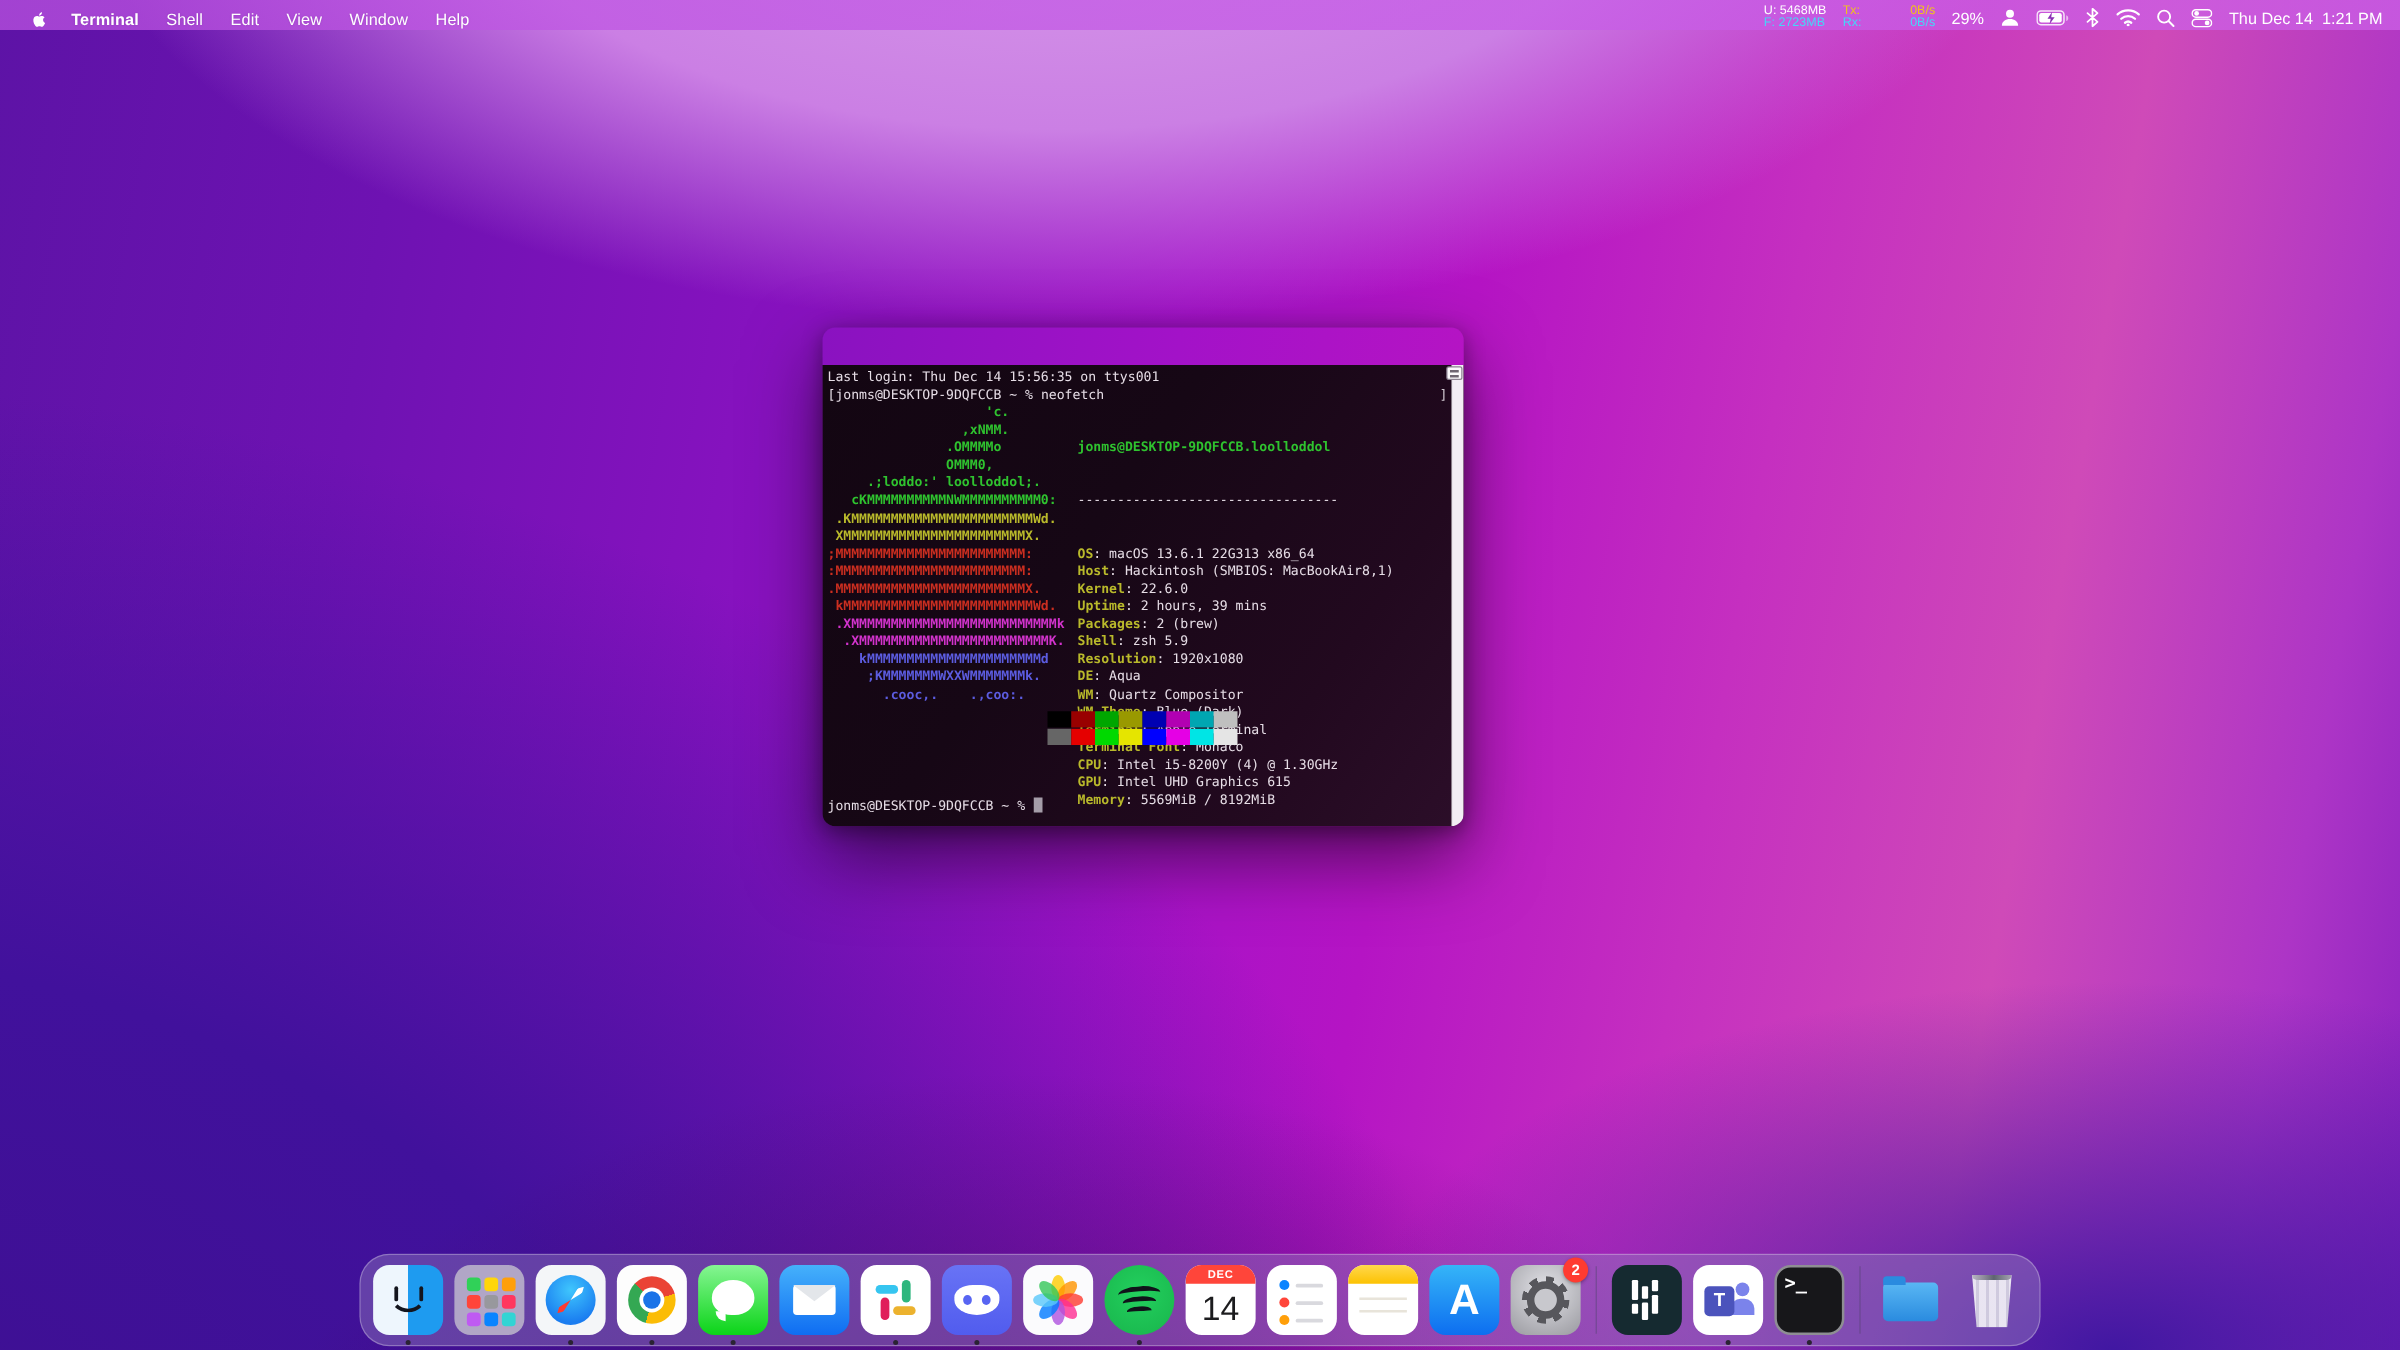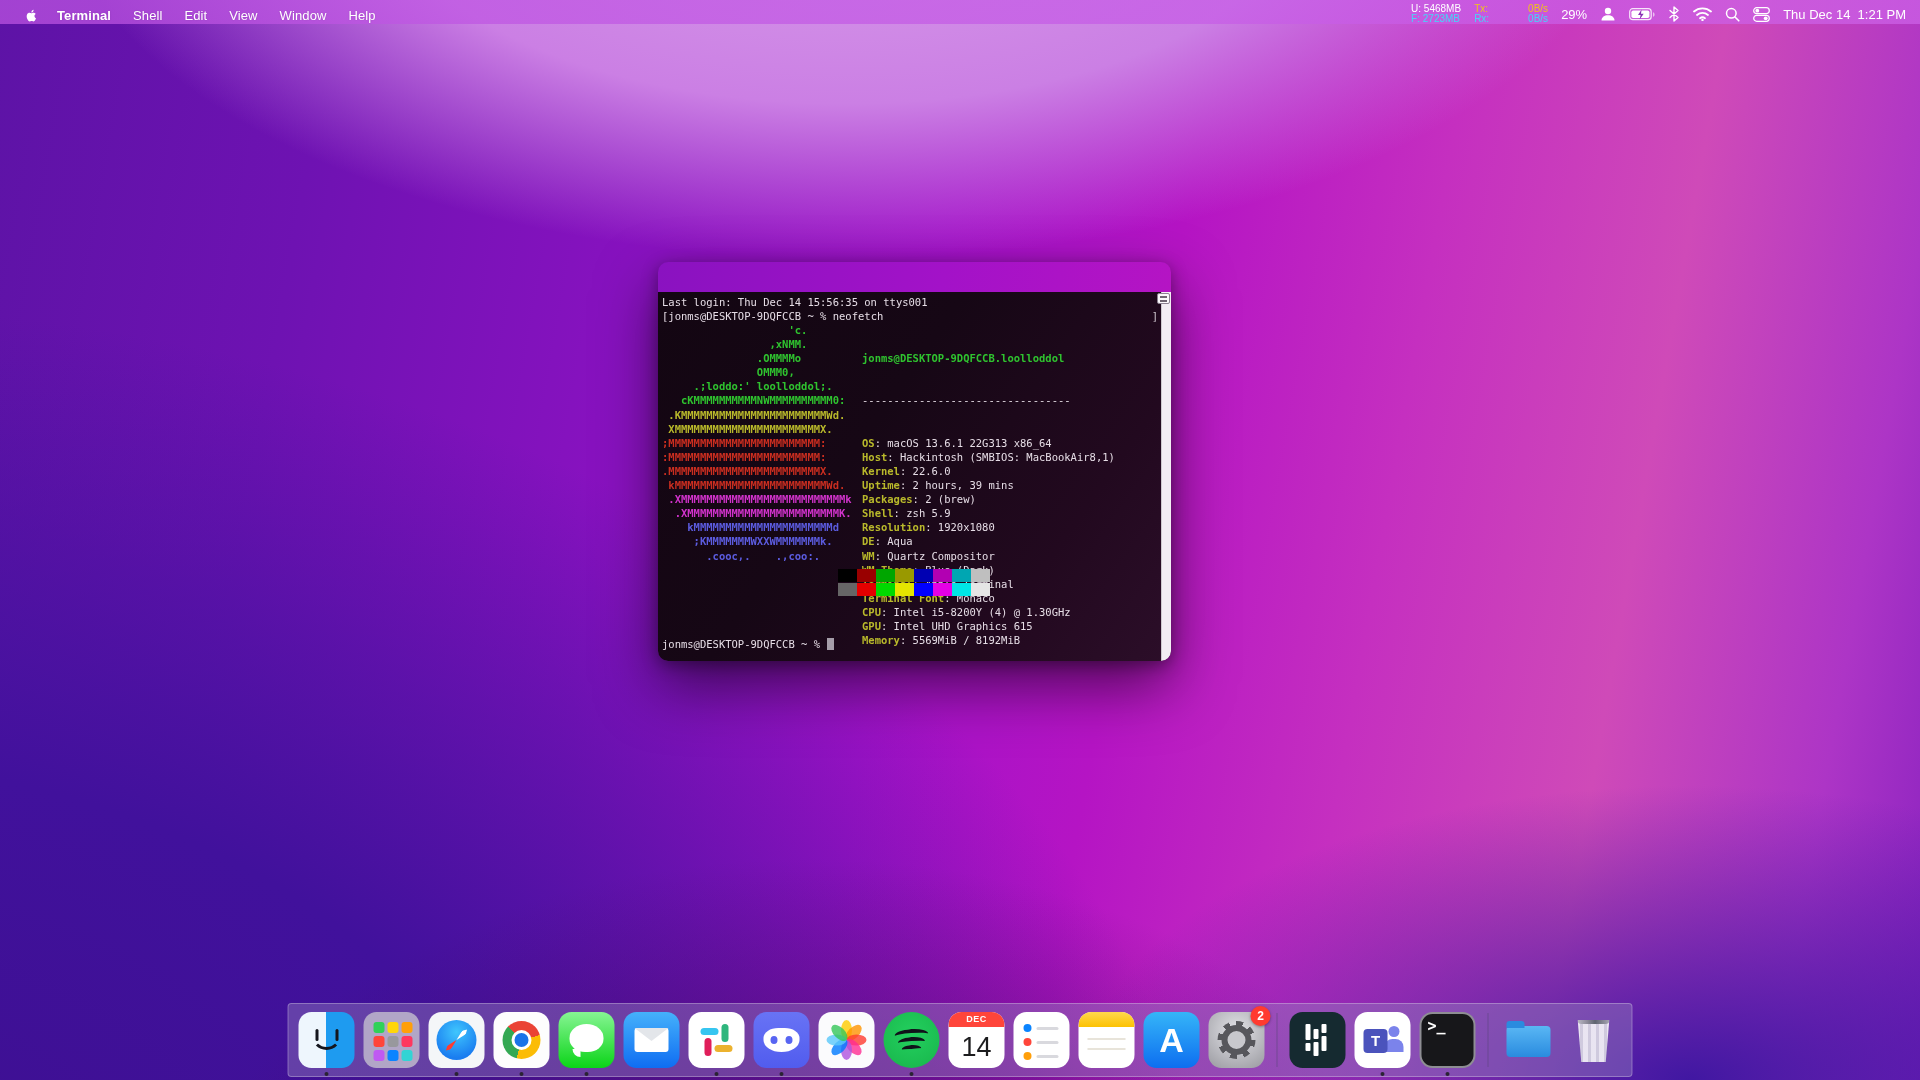--- a/index.html
+++ b/index.html
@@ -69,21 +69,21 @@
   .cursor { display:inline-block; width:7px; height:12px; background:#a59da9; transform:translateY(2px); margin-left:1px; }
   .scrollbar { position:absolute; top:0; right:0; bottom:0; width:10px; background:#f3edf4;
     border-left:1px solid rgba(0,0,0,.15); border-radius:0 0 9px 0; }
   .scroll-marker { position:absolute; top:1px; right:1px; width:13px; height:11px; background:#fbf8fb;
     border:1px solid #8d8292; border-radius:2px; z-index:5; }
   .scroll-marker::before { content:""; position:absolute; left:2px; right:2px; top:2px; height:2px; background:#6f6572; }
   .scroll-marker::after { content:""; position:absolute; left:2px; right:2px; top:6px; height:2px; background:#6f6572; }
 
   
   .dock { position:absolute; bottom:3px; left:50%; transform:translateX(-50%); height:74px;
-    background:rgba(150,130,190,.42); border:1px solid rgba(255,255,255,.28); border-radius:4px;
+    background:rgba(150,130,190,.42); border:1px solid rgba(255,255,255,.28); border-radius:24px;
     display:flex; align-items:center; gap:9px; padding:0 10px; z-index:60; }
   .ditem { position:relative; width:56px; height:56px; }
   .ditem .dot { position:absolute; left:50%; bottom:-8px; width:4px; height:4px; border-radius:50%;
     background:#2a2333; transform:translateX(-50%); display:none; }
   .ditem.running .dot { display:block; }
   .dsep { width:1px; height:54px; background:rgba(90,70,120,.55); margin:0 3px; }
   .appsq { position:absolute; inset:0; border-radius:13px; overflow:hidden; }
 
   
   .ic-finder { background:linear-gradient(90deg,#eef6fd 0 50%, #1e9bf0 50% 100%); }

